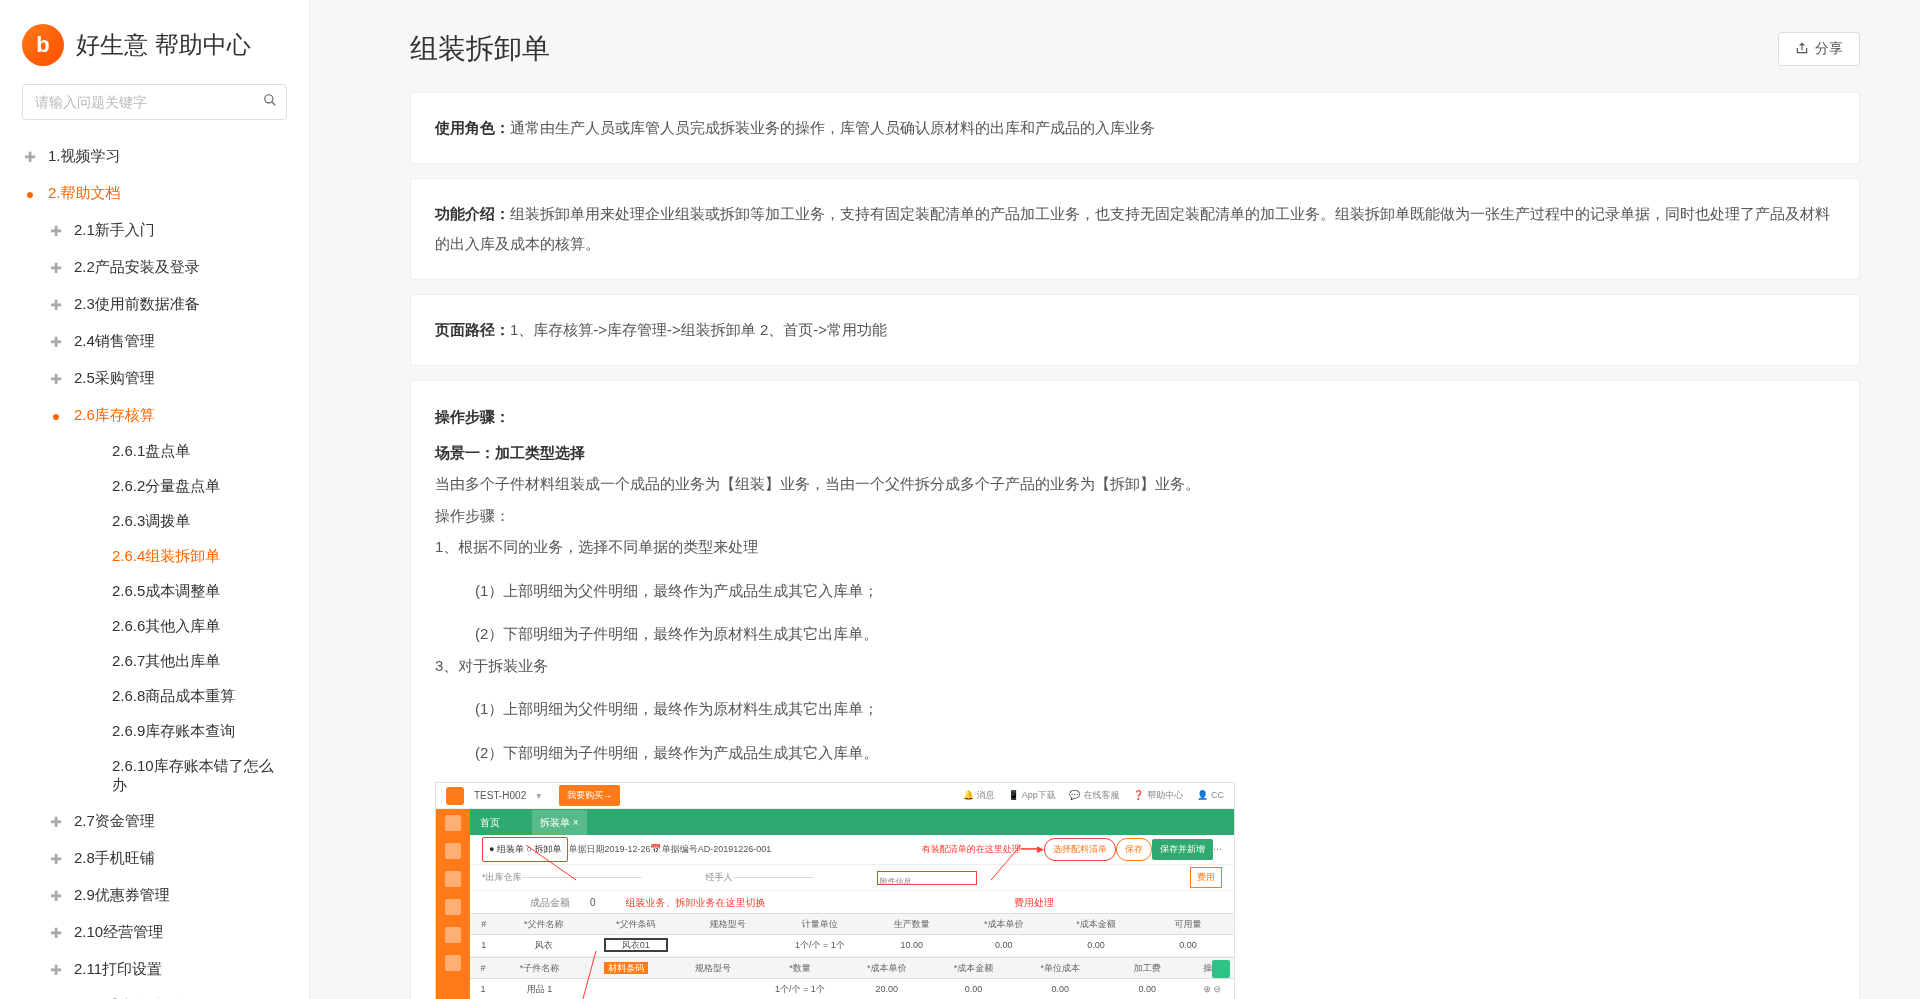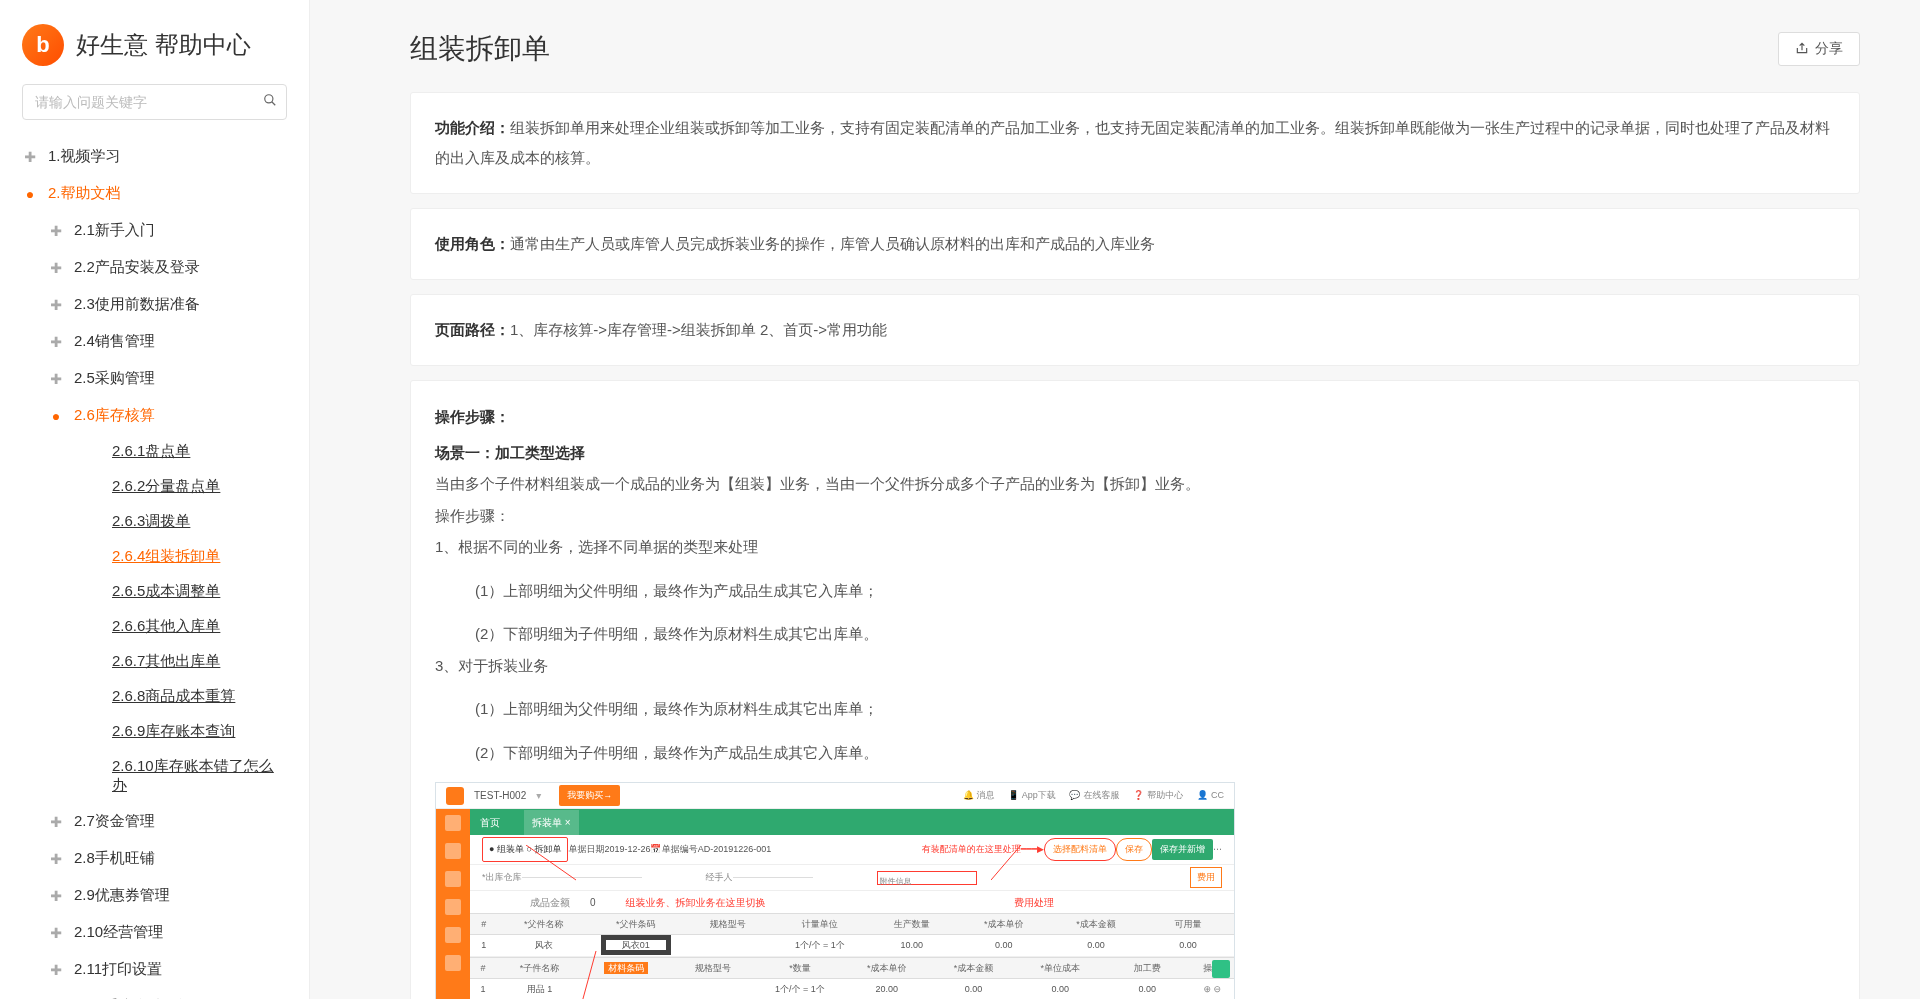--- a/index.html
+++ b/index.html
@@ -15,53 +15,53 @@
 .search-input::placeholder { color: #bbb; }
 .search-icon { position: absolute; right: 10px; top: 50%; transform: translateY(-50%); color: #666; font-size: 16px; }
 .nav { flex: 1; overflow-y: auto; padding: 0 22px 20px; }
 .nav-item { display: flex; align-items: center; padding: 9px 0; cursor: pointer; color: #333; gap: 10px; font-size: 15px; }
 .nav-item.active { color: #ff6600; }
 .nav-item.expanded { color: #ff6600; }
 .nav-icon { width: 16px; height: 16px; display: inline-flex; align-items: center; justify-content: center; font-size: 14px; color: #aaa; }
 .nav-item.expanded .nav-icon, .nav-item.active .nav-icon { color: #ff6600; }
 .nav-sub { padding-left: 26px; }
 .nav-sub .nav-item { font-size: 15px; }
-.nav-leaf { padding: 8px 0 8px 38px; cursor: pointer; color: #333; font-size: 15px; text-decoration: underline; }
+.nav-leaf { padding: 8px 0 8px 38px; cursor: pointer; color: #333; font-size: 15px; }
 .nav-leaf.active { color: #ff6600; }
 .main { flex: 1; background: #f7f7f7; padding: 30px 60px 0 100px; overflow-y: auto; }
 .page-header { display: flex; justify-content: space-between; align-items: center; margin-bottom: 24px; }
 .page-title { font-size: 28px; font-weight: 500; color: #333; }
 .share-btn { border: 1px solid #ddd; background: #fff; padding: 7px 16px; border-radius: 3px; cursor: pointer; color: #555; font-size: 14px; display: inline-flex; align-items: center; gap: 6px; }
 .card { background: #fff; border: 1px solid #eee; border-radius: 3px; padding: 20px 24px; margin-bottom: 14px; line-height: 2; color: #555; font-size: 15px; }
 .card .label { font-weight: bold; color: #333; }
 .content-card { background: #fff; border: 1px solid #eee; border-radius: 3px; padding: 20px 24px; line-height: 2.1; color: #555; font-size: 15px; }
 .content-card .sub-indent { padding-left: 40px; margin-top: 12px; }
 .content-card .bold { font-weight: bold; color: #333; }
 .screenshot { margin-top: 14px; width: 800px; height: 360px; border: 1px solid #d9e2e8; background: #fafbfc; position: relative; font-size: 10px; }
 .ss-top { height: 26px; background: #fff; border-bottom: 1px solid #eee; display: flex; align-items: center; padding: 0 10px; gap: 10px; }
 .ss-logo { width: 18px; height: 18px; border-radius: 3px; background: #ff7a18; }
 .ss-top-right { margin-left: auto; display: flex; gap: 14px; color: #888; font-size: 9px; align-items: center; }
 .ss-body { display: flex; height: 334px; }
 .ss-side { width: 34px; background: #ff7a18; display: flex; flex-direction: column; align-items: center; padding-top: 6px; gap: 12px; }
 .ss-side-ico { width: 16px; height: 16px; background: rgba(255,255,255,0.4); border-radius: 2px; }
 .ss-main { flex: 1; background: #fff; display: flex; flex-direction: column; }
-.ss-tabs { height: 26px; background: #2fa96f; display: flex; align-items: center; padding: 0 10px; color: #fff; gap: 24px; font-size: 10px; }
+.ss-tabs { height: 26px; background: #2fa96f; display: flex; align-items: center; padding: 0 10px; color: #fff; gap: 32px; font-size: 10px; }
 .ss-toolbar { height: 30px; border-bottom: 1px solid #eee; display: flex; align-items: center; padding: 0 12px; font-size: 9px; position: relative; }
 .ss-radio-grp { border: 1px solid #ff3b30; padding: 2px 6px; border-radius: 2px; color: #333; }
 .ss-red { color: #ff3b30; }
 .ss-btn-outline { border: 1px solid #ff7a18; color: #ff7a18; padding: 1px 8px; border-radius: 11px; }
 .ss-btn-green { background: #2fa96f; color: #fff; padding: 1px 8px; border-radius: 2px; }
 .ss-row2 { height: 26px; border-bottom: 1px solid #eee; display: flex; align-items: center; padding: 0 12px; font-size: 9px; color: #888; }
 .ss-input-red { border: 1px solid #ff3b30; width: 100px; height: 14px; }
 .ss-note-row { height: 22px; display: flex; align-items: center; padding: 0 60px; font-size: 10px; }
 .ss-table-head { height: 22px; background: #f5f5f5; border-top: 1px solid #ddd; border-bottom: 1px solid #ddd; display: flex; align-items: center; font-size: 9px; color: #666; }
 .ss-table-head > div { flex: 1; text-align: center; }
 .ss-table-row { height: 22px; border-bottom: 1px solid #f0f0f0; display: flex; align-items: center; font-size: 9px; color: #555; }
 .ss-table-row > div { flex: 1; text-align: center; }
-.ss-red-box { border: 5px solid #404040; padding: 0 16px; }
+.ss-red-box { border: 2px solid #404040; padding: 0 16px; }
 .ss-arrow { position: absolute; }
 .ss-green-sq { position: absolute; right: 4px; width: 18px; height: 18px; background: #2fc185; border-radius: 2px; }
 </style>
 </head>
 <body>
 
 <div class="container">
   <aside class="sidebar">
     <div class="logo-row">
       <div class="logo-circle">b</div>
@@ -160,25 +160,25 @@
         <span>
           <svg width="14" height="14" viewBox="0 0 24 24" fill="none" stroke="currentColor" stroke-width="2">
               <path d="M4 12v8h16v-8M12 4v12M8 8l4-4 4 4"></path>
             </svg>
         </span>
         <span>分享</span>
       </button>
     </div>
 
     <div class="card">
+      <span class="label">使用角色：</span><span>通常由生产人员或库管人员完成拆装业务的操作，库管人员确认原材料的出库和产成品的入库业务</span>
+    </div>
+
+    <div class="card">
       <span class="label">功能介绍：</span><span>组装拆卸单用来处理企业组装或拆卸等加工业务，支持有固定装配清单的产品加工业务，也支持无固定装配清单的加工业务。组装拆卸单既能做为一张生产过程中的记录单据，同时也处理了产品及材料的出入库及成本的核算。</span>
-    </div>
-
-    <div class="card">
-      <span class="label">使用角色：</span><span>通常由生产人员或库管人员完成拆装业务的操作，库管人员确认原材料的出库和产成品的入库业务</span>
     </div>
 
     <div class="card">
       <span class="label">页面路径：</span><span>1、库存核算-&gt;库存管理-&gt;组装拆卸单 2、首页-&gt;常用功能</span>
     </div>
 
     <div class="content-card">
       <div class="bold">操作步骤：</div>
       <div class="bold" style="margin-top:4px;">场景一：加工类型选择</div>
       <div>当由多个子件材料组装成一个成品的业务为【组装】业务，当由一个父件拆分成多个子产品的业务为【拆卸】业务。</div>

